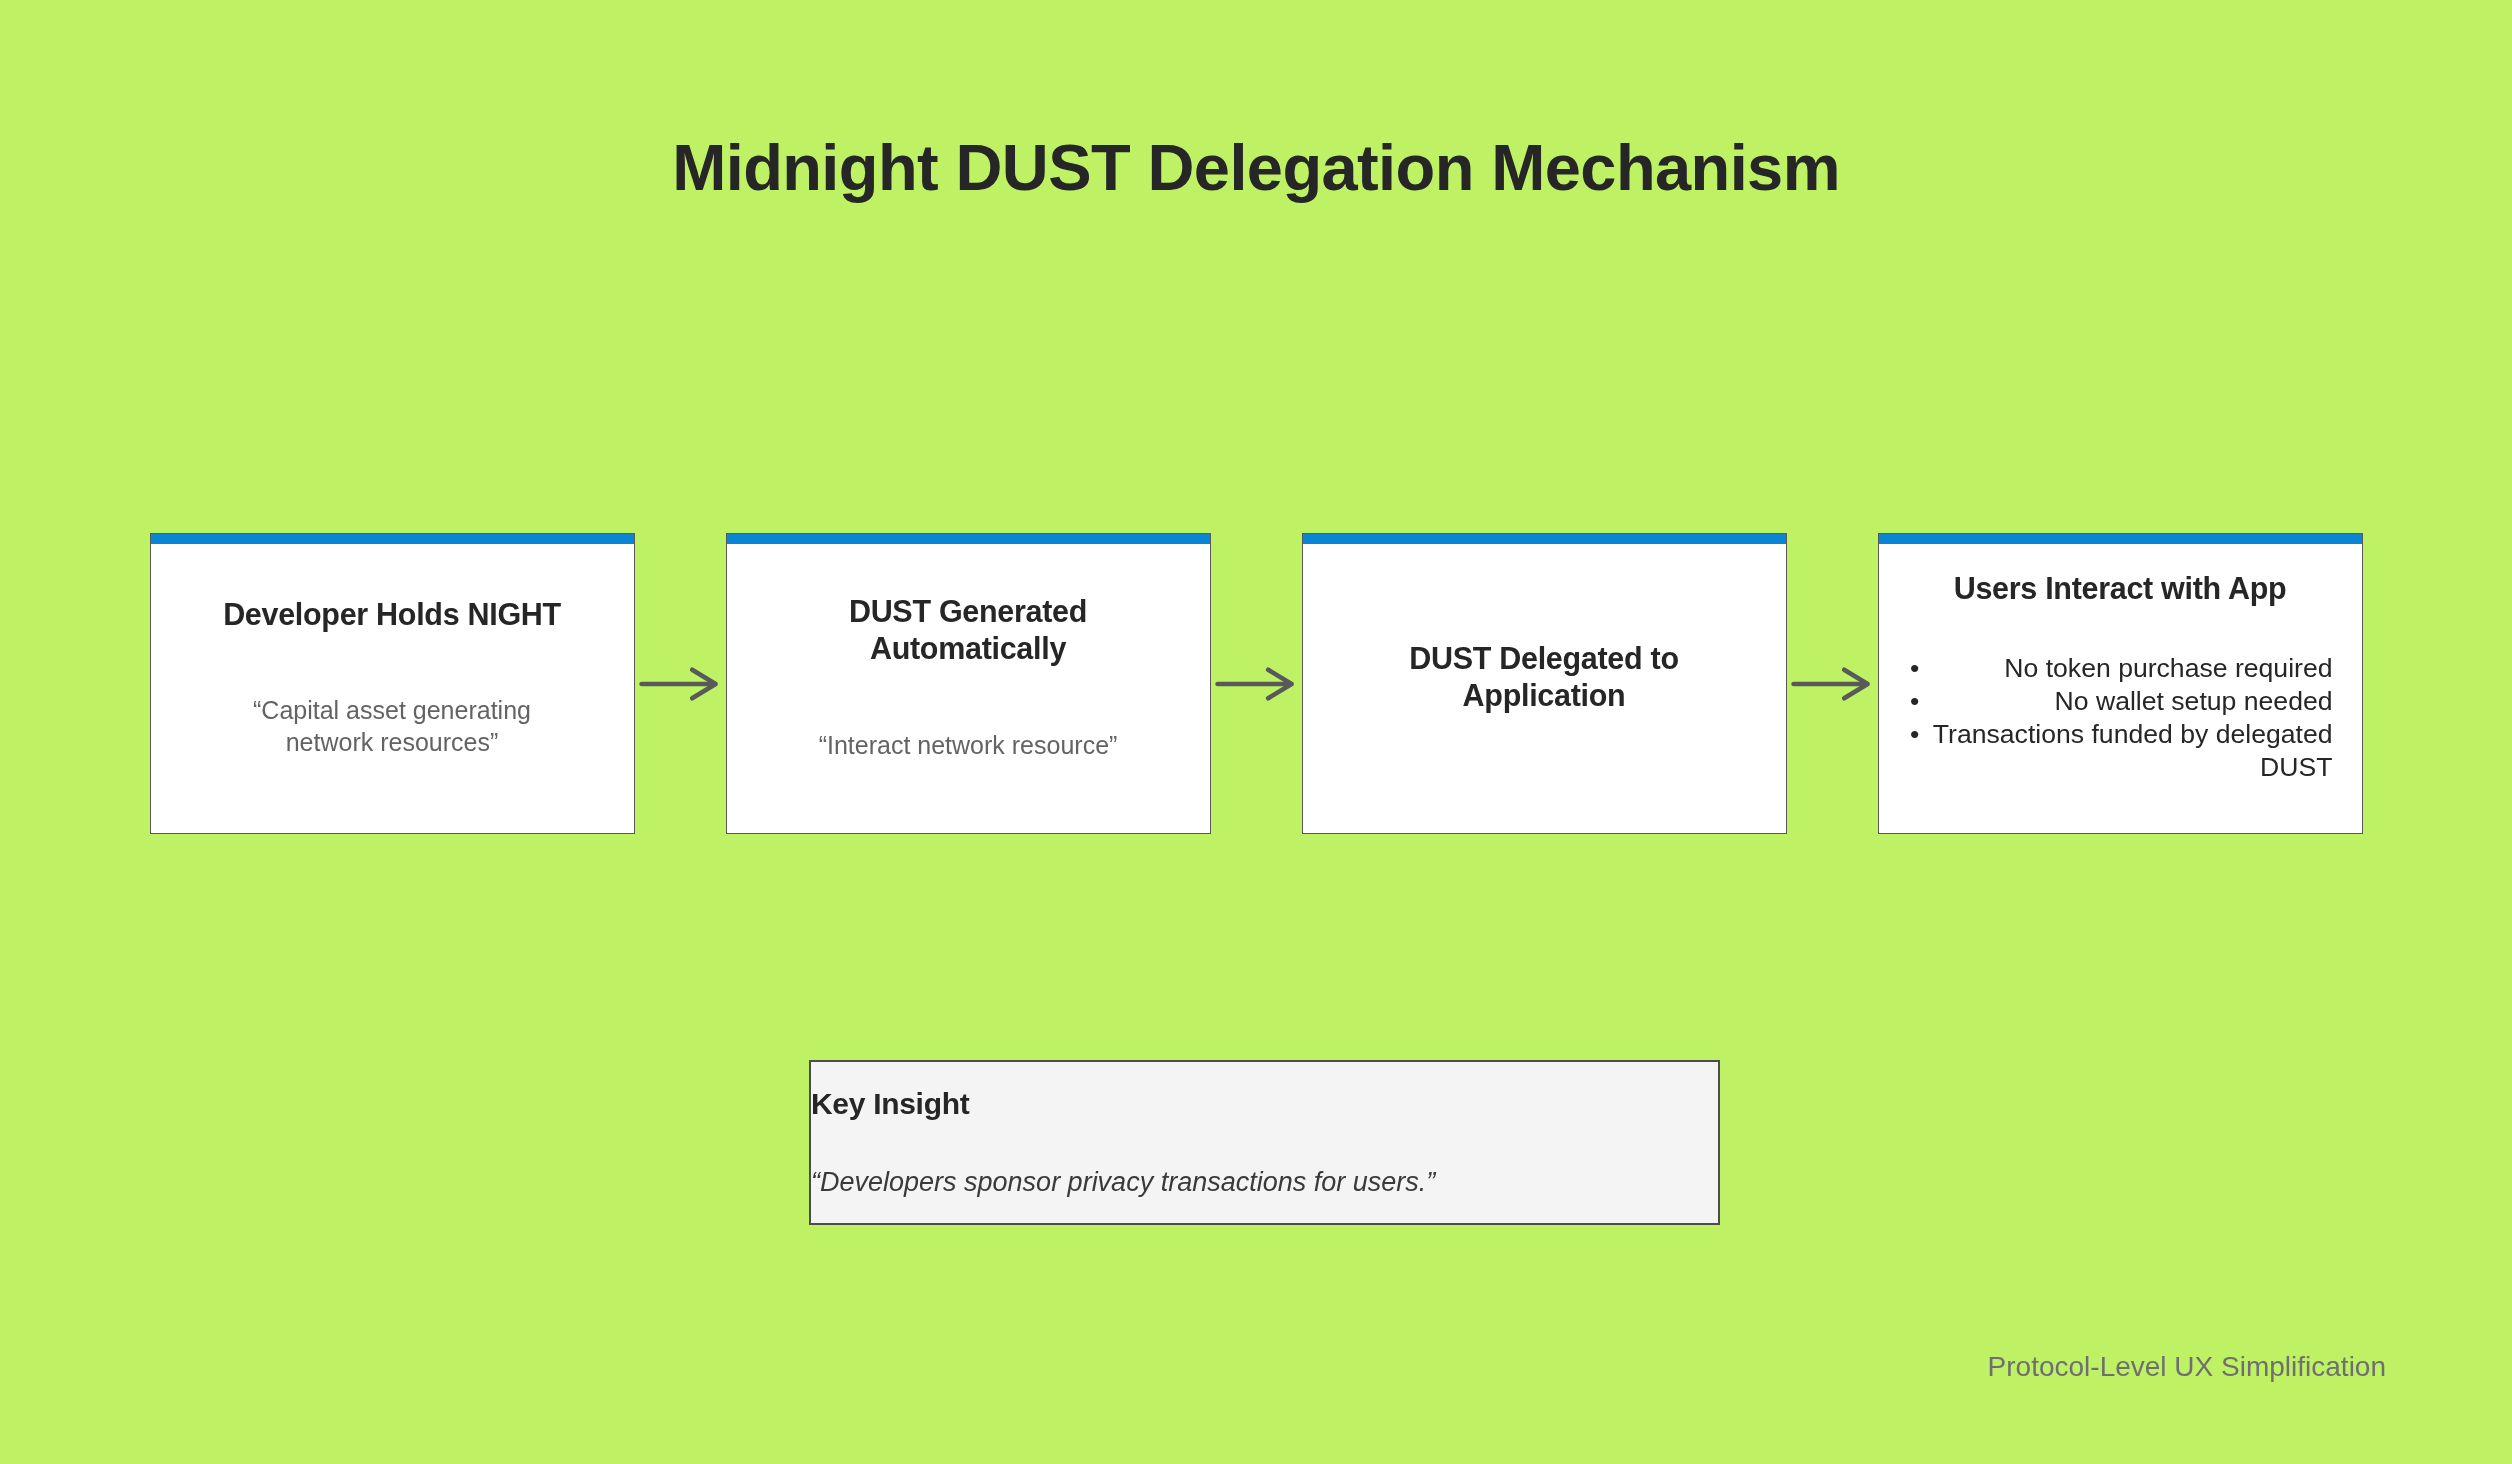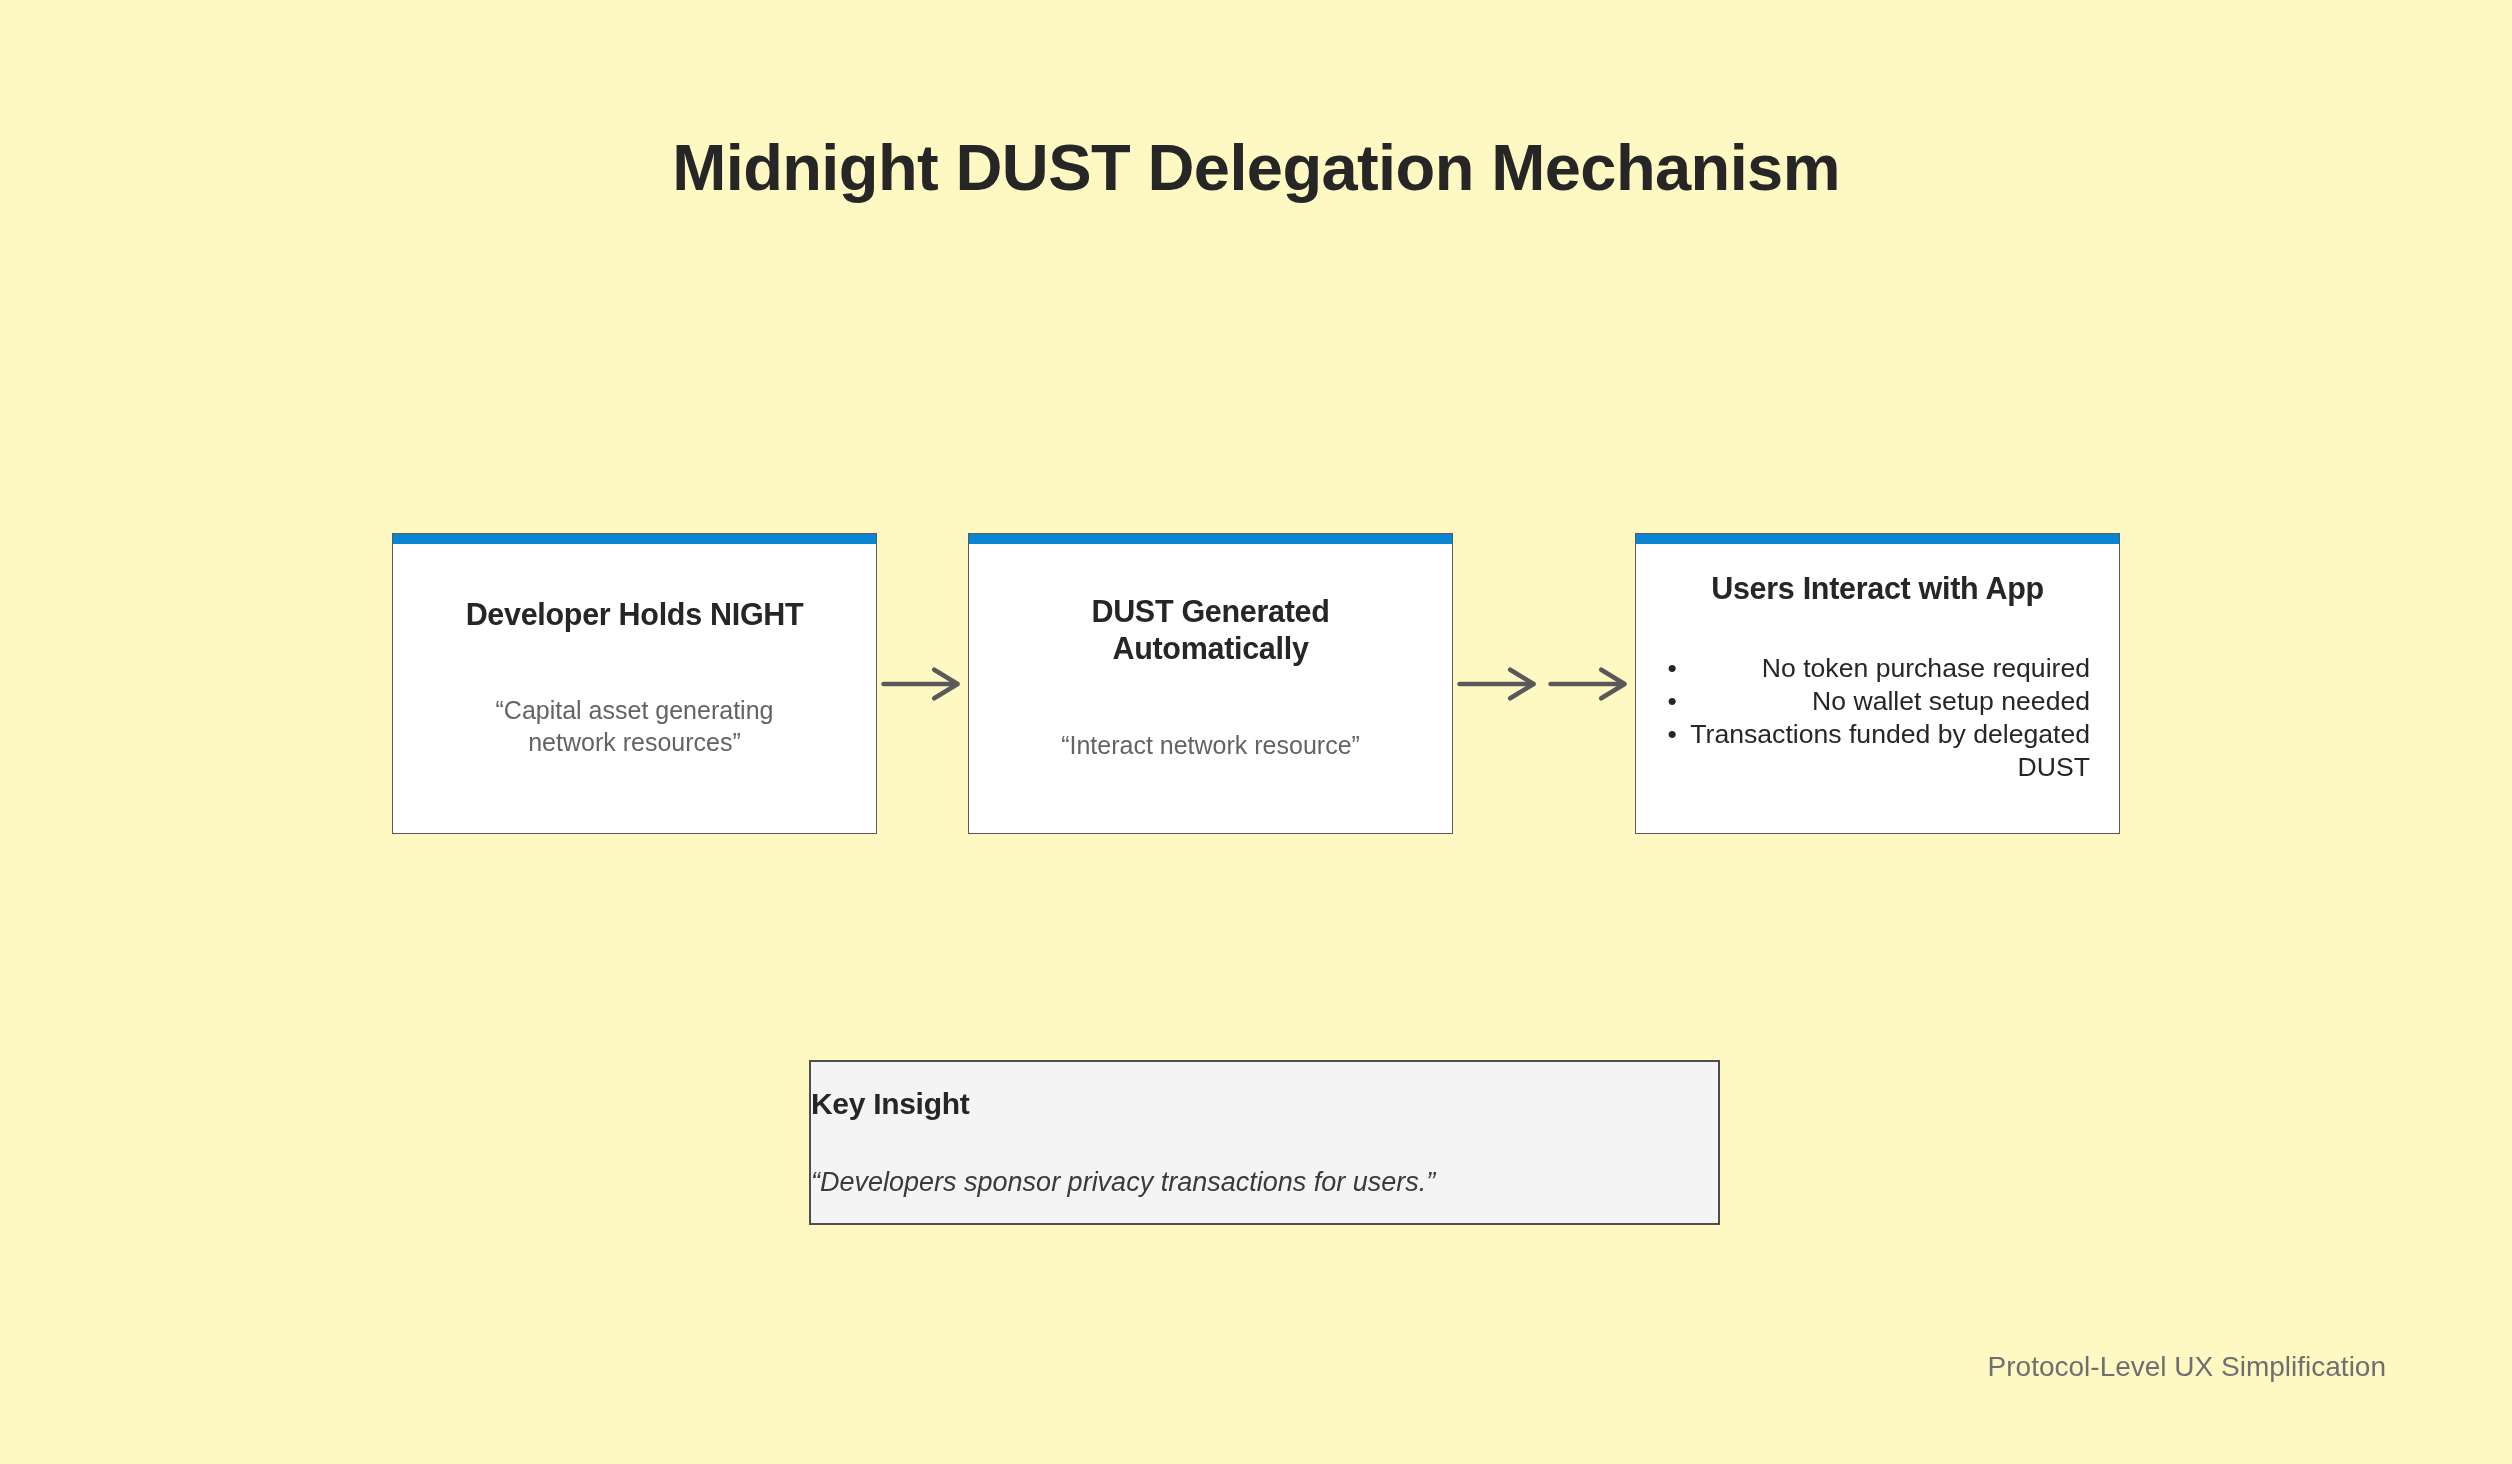--- a/index.html
+++ b/index.html
@@ -11,21 +11,21 @@
     --insight-bg:#f4f4f4;
     --insight-border:#4d4d4d;
     --insight-quote-text:#3a3a3a;
     --footer-text:#6f6f6f;
   }
   html,body{margin:0;padding:0;background:#ffffff;}
   .canvas{
     position:relative;
     width:2512px;
     height:1464px;
-    background:#fef9c3;
+    background:#bef264;
     font-family:"Liberation Sans","DejaVu Sans",sans-serif;
     overflow:hidden;
   }
   .main-title{
     position:absolute;
     top:130px;
     left:0;
     width:100%;
     margin:0;
     text-align:center;
@@ -175,20 +175,24 @@
       <div class="box-quote">“Interact network resource”</div>
     </div>
 
     <div class="arrow-cell">
       <svg class="arrow" viewBox="0 0 140 80">
         <path d="M10 40 H118"></path>
         <path d="M88 18 L124 40 L88 62"></path>
       </svg>
     </div>
 
+    <div class="flow-box">
+      <div class="accent-bar"></div>
+      <div class="box-title">DUST Delegated to Application</div>
+    </div>
 
     <div class="arrow-cell">
       <svg class="arrow" viewBox="0 0 140 80">
         <path d="M10 40 H118"></path>
         <path d="M88 18 L124 40 L88 62"></path>
       </svg>
     </div>
 
     <div class="flow-box">
       <div class="accent-bar"></div>

